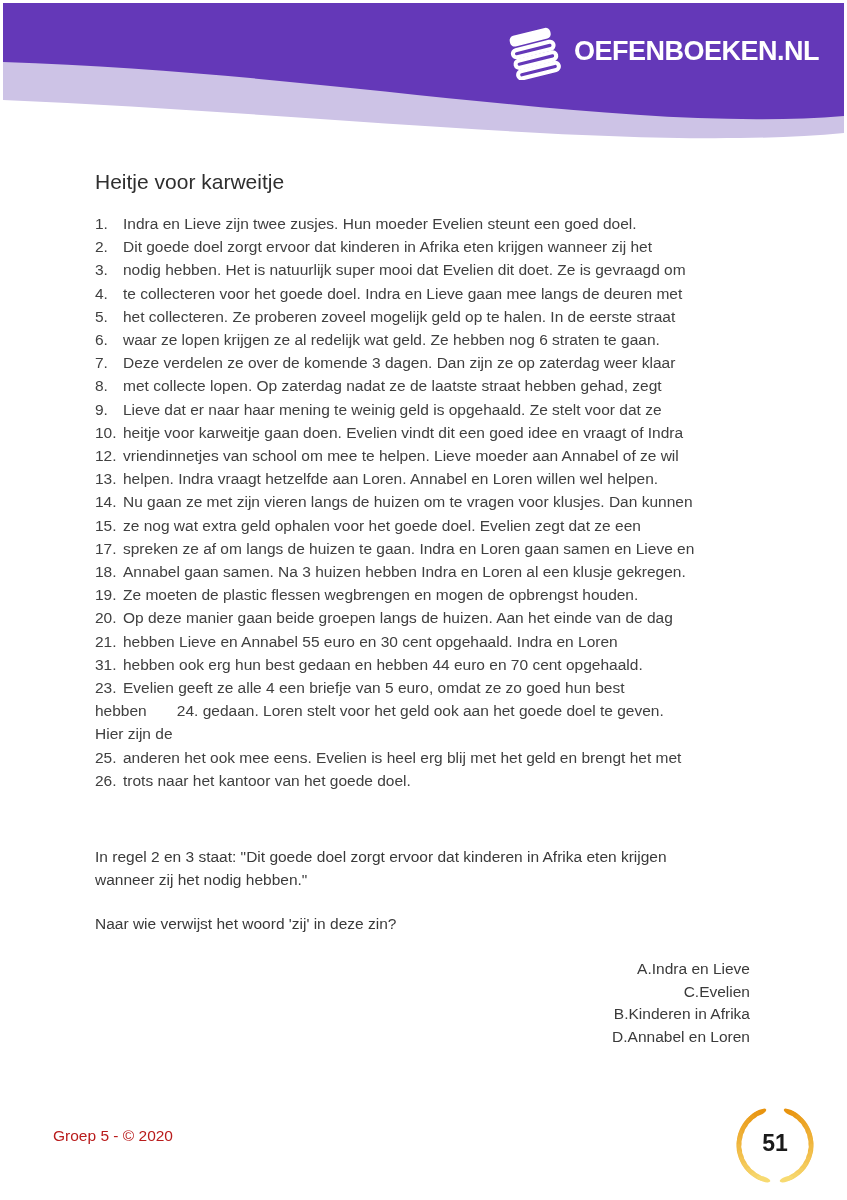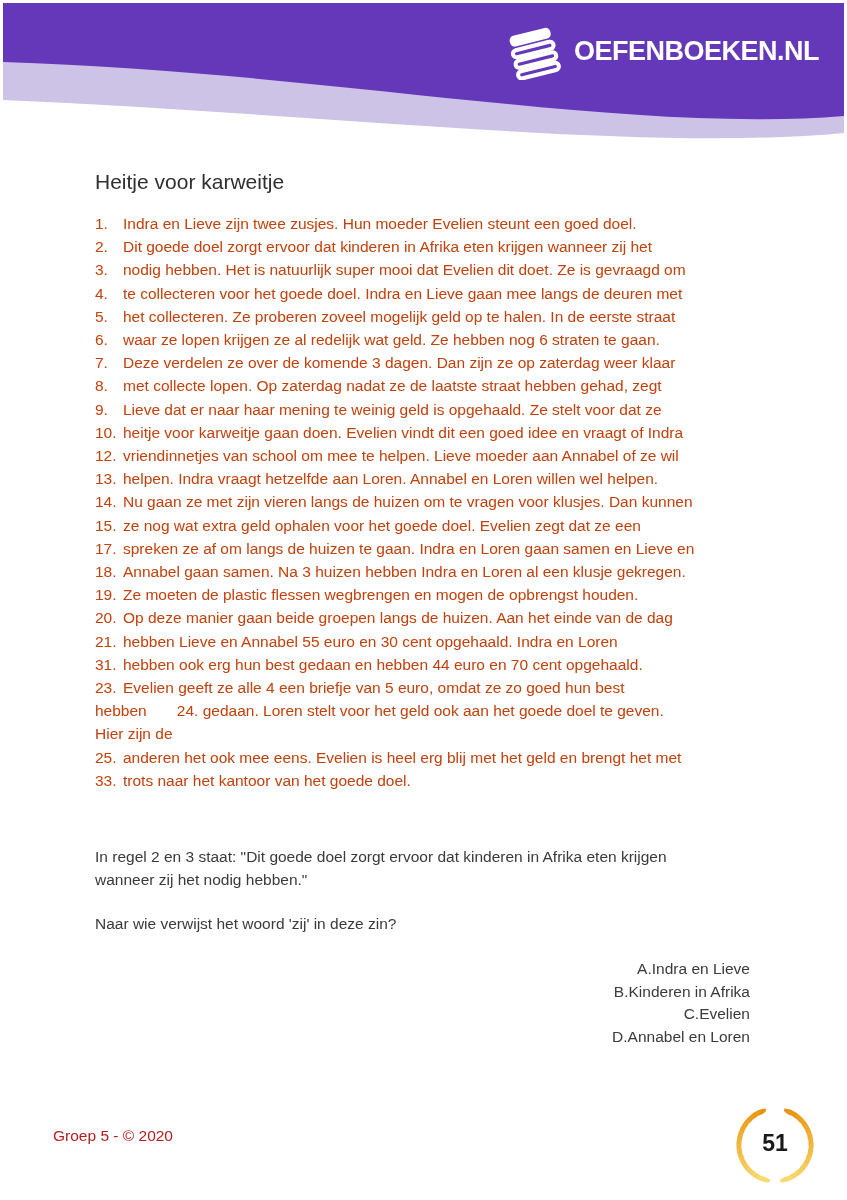--- a/index.html
+++ b/index.html
@@ -19,21 +19,21 @@
     color:#ffffff; font-weight:bold; font-size:27px; letter-spacing:-0.5px;
     font-family:"Liberation Sans","DejaVu Sans",sans-serif;
   }
   
   .doc-title {
     position:absolute; left:95px; top:170px;
     font-size:21px; color:#2f2f2f; font-weight:normal;
   }
   .story {
     position:absolute; left:95px; top:212px; width:668px;
-    font-size:15.5px; line-height:23.2px; color:#c2410c;
+    font-size:15.5px; line-height:23.2px; color:#404040;
   }
   .story .row { white-space:nowrap; }
   .story .num { display:inline-block; width:28px; }
   .opdracht {
     position:absolute; left:95px; top:845px; width:655px;
     font-size:15.5px; line-height:23px; color:#3a3a3a;
   }
   .opdracht .intro { max-width:632px; margin-top:0; }
   .opdracht .question { margin-top:21px; }
   .options { margin-top:23px;text-align:right; }
@@ -95,30 +95,30 @@
       <div class="row"><span class="num">17.</span><span>spreken ze af om langs de huizen te gaan. Indra en Loren gaan samen en Lieve en</span></div>
       <div class="row"><span class="num">18.</span><span>Annabel gaan samen. Na 3 huizen hebben Indra en Loren al een klusje gekregen.</span></div>
       <div class="row"><span class="num">19.</span><span>Ze moeten de plastic flessen wegbrengen en mogen de opbrengst houden.</span></div>
       <div class="row"><span class="num">20.</span><span>Op deze manier gaan beide groepen langs de huizen. Aan het einde van de dag</span></div>
       <div class="row"><span class="num">21.</span><span>hebben Lieve en Annabel 55 euro en 30 cent opgehaald. Indra en Loren</span></div>
       <div class="row"><span class="num">31.</span><span>hebben ook erg hun best gedaan en hebben 44 euro en 70 cent opgehaald.</span></div>
       <div class="row"><span class="num">23.</span><span>Evelien geeft ze alle 4 een briefje van 5 euro, omdat ze zo goed hun best</span></div>
       <div class="row">hebben&nbsp;&nbsp;&nbsp;&nbsp;&nbsp;&nbsp;&nbsp;24. gedaan. Loren stelt voor het geld ook aan het goede doel te geven.</div>
       <div class="row">Hier zijn de</div>
       <div class="row"><span class="num">25.</span><span>anderen het ook mee eens. Evelien is heel erg blij met het geld en brengt het met</span></div>
-      <div class="row"><span class="num">33.</span><span>trots naar het kantoor van het goede doel.</span></div>
+      <div class="row"><span class="num">26.</span><span>trots naar het kantoor van het goede doel.</span></div>
     </div>
 
   <div class="opdracht">
     <div class="intro">In regel 2 en 3 staat: "Dit goede doel zorgt ervoor dat kinderen in Afrika eten krijgen wanneer zij het nodig hebben."</div>
     <div class="question">Naar wie verwijst het woord 'zij' in deze zin?</div>
     <div class="options">
         <div class="row"><span class="letter">A.</span><span>Indra en Lieve</span></div>
+        <div class="row"><span class="letter">C.</span><span>Evelien</span></div>
         <div class="row"><span class="letter">B.</span><span>Kinderen in Afrika</span></div>
-        <div class="row"><span class="letter">C.</span><span>Evelien</span></div>
         <div class="row"><span class="letter">D.</span><span>Annabel en Loren</span></div>
       </div>
   </div>
 
   <div class="footer-left">Groep 5 - © 2020</div>
 
   <div class="page-badge">
     <svg viewBox="0 0 92 92" aria-hidden="true">
       <g id="laurel">
           <ellipse cx="30.8" cy="13.4" rx="7" ry="2.6" fill="rgb(232,148,15)" transform="rotate(-25.0 30.8 13.4)"></ellipse>

